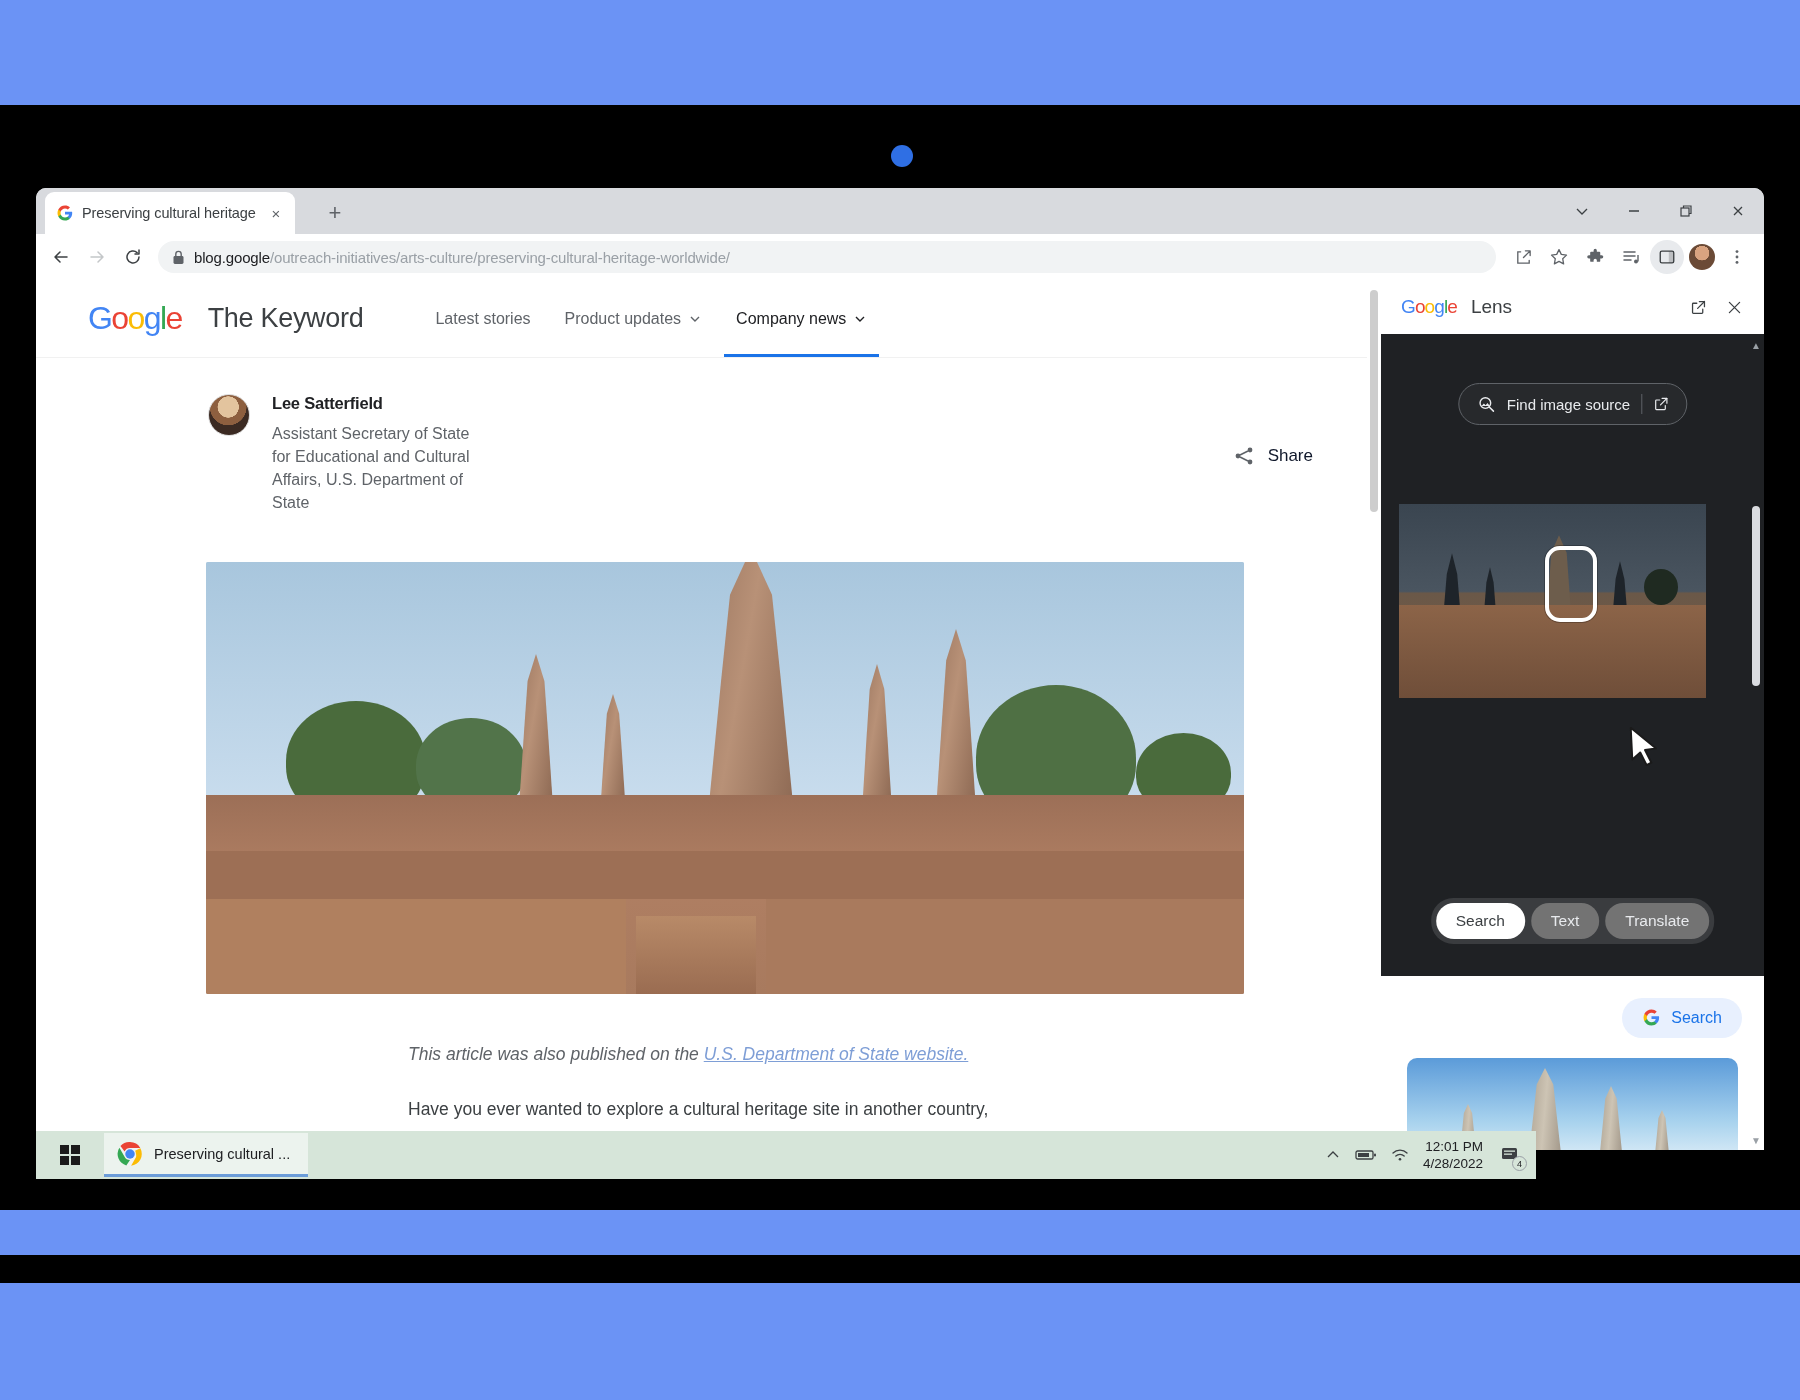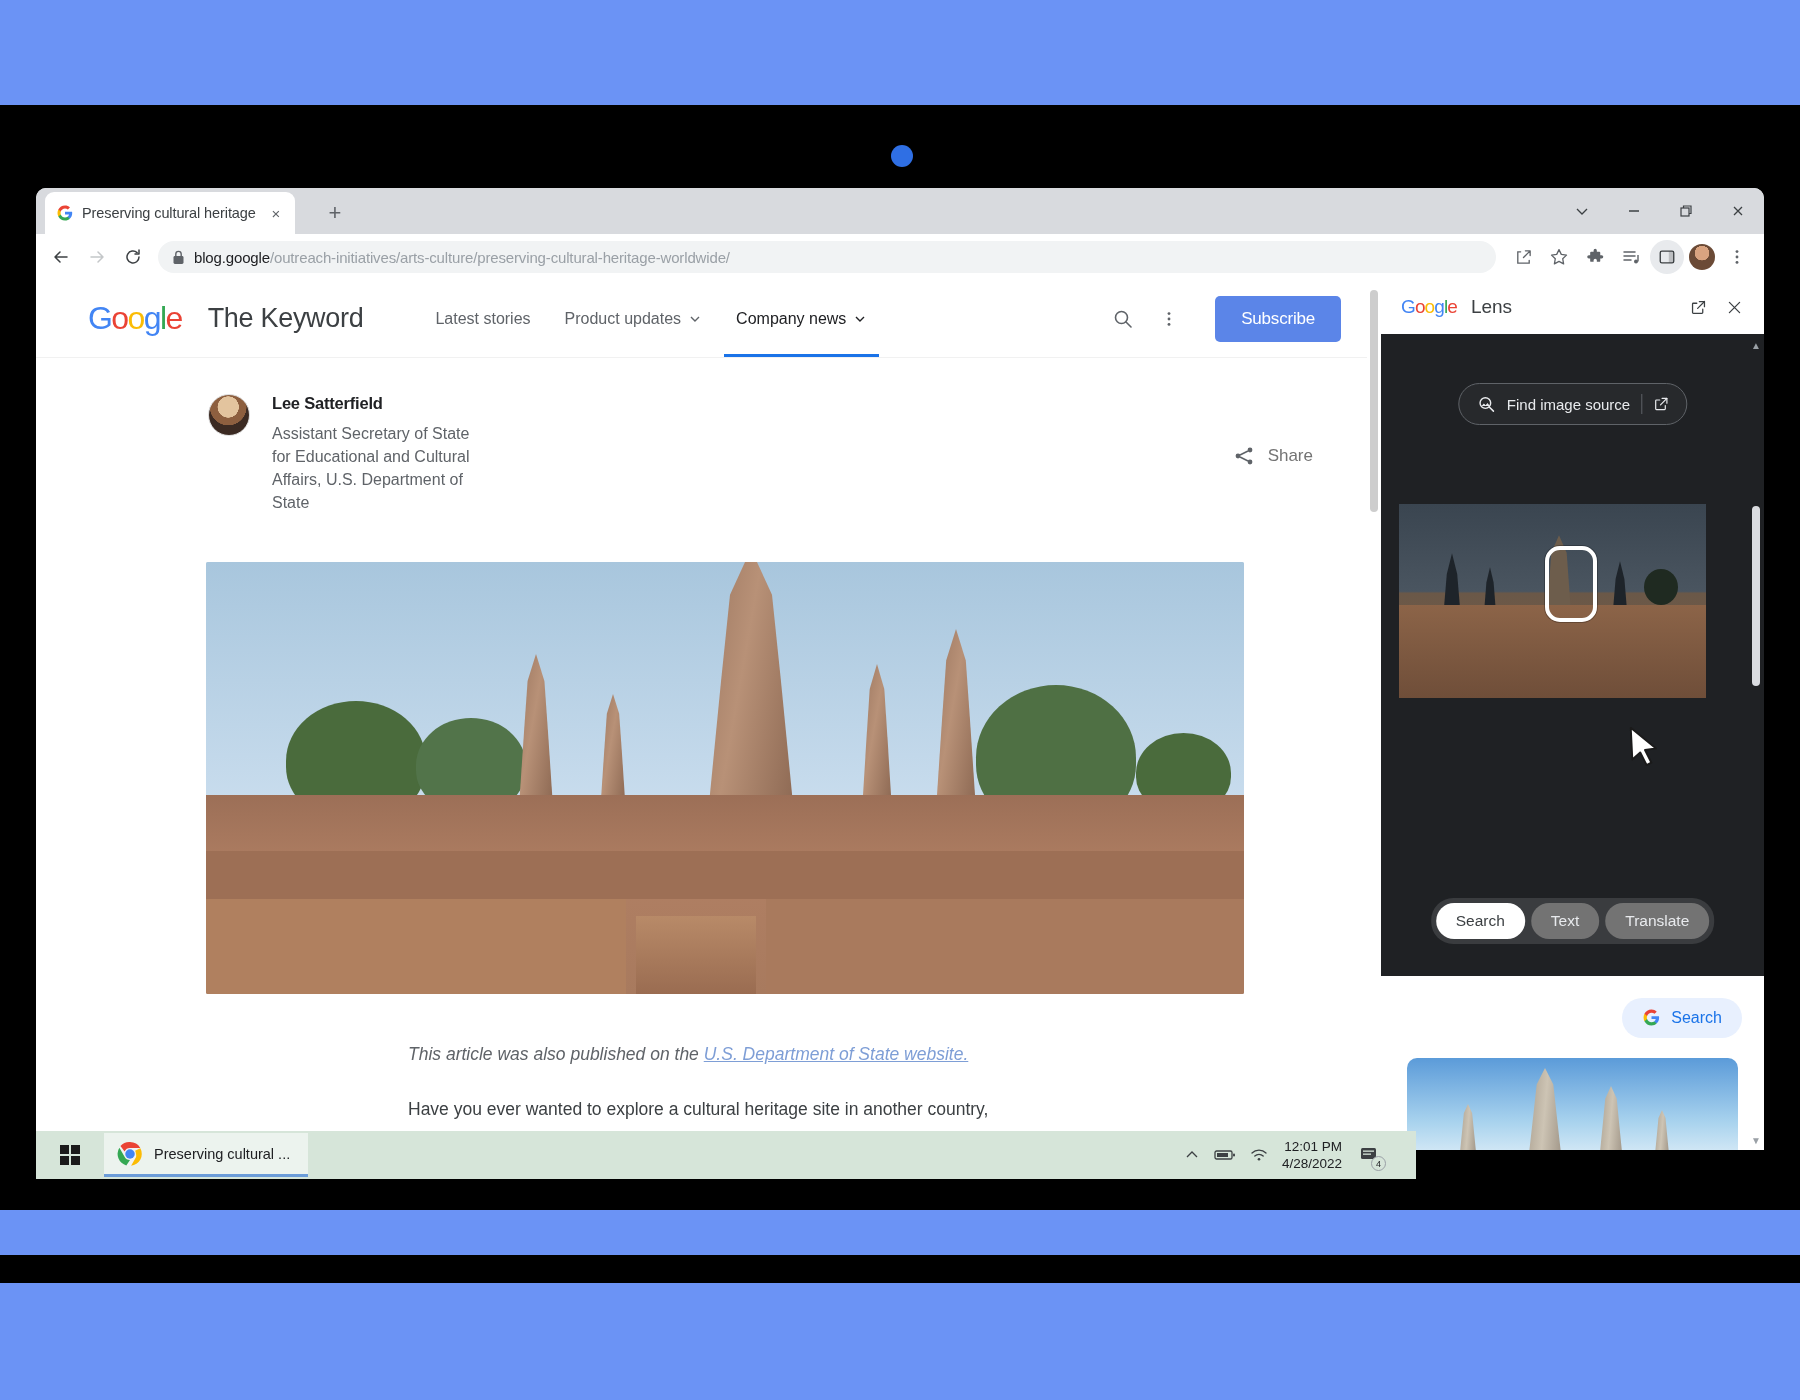--- a/index.html
+++ b/index.html
@@ -115,21 +115,21 @@
   
   #article { padding: 36px 8px 0 0; position: relative; }
   #byline-row { display: flex; padding: 0 60px 0 172px; }
   #avatar-author {
     width: 42px; height: 42px; border-radius: 50%; flex: 0 0 42px; margin-right: 22px;
     background: radial-gradient(circle at 48% 30%, #e3c49e 0 30%, #8d5f3f 31% 52%, #3b2a22 53% 100%);
     border: 1px solid #ddd;
   }
   #author-name { font-size: 16.5px; font-weight: 700; color: #202124; margin-bottom: 9px; letter-spacing:-.2px;}
   #author-role { font-size: 16px; line-height: 23px; color: #5f6368; width: 212px; }
-  #share-btn { margin-left: auto; display: flex; align-items: center; gap: 13px; color: #737373; font-size: 17px; padding-top:4px;}
+  #share-btn { margin-left: auto; display: flex; align-items: center; gap: 13px; color: #0f172a; font-size: 17px; padding-top:4px;}
 
   #hero-img {
     margin: 48px 0 0 170px; width: 1038px; height: 432px; border-radius: 2px; overflow: hidden;
     position: relative; background: #b9cfe0;
   }
   .sky { position: absolute; inset: 0; background: linear-gradient(#a8c6dd 0%, #c8dced 55%, #dfe8ee 100%); }
   .ground { position: absolute; left: 0; right: 0; bottom: 0; height: 46%; background: linear-gradient(#9c6f57, #b07f63 40%, #a87a5e); }
   .wall { position: absolute; background: #a9775c; }
   .tower {
     position: absolute; bottom: 44%; background: linear-gradient(100deg,#8e6a55,#b89177 45%,#7c5945);
@@ -209,22 +209,22 @@
   .mini-tower {
     position: absolute; bottom: 0; background: linear-gradient(95deg,#9a8f80,#cdc4b4 50%,#8e8376);
     clip-path: polygon(50% 0%, 66% 20%, 72% 55%, 80% 100%, 20% 100%, 28% 55%, 34% 20%);
   }
   #sp-scroll { position: absolute; right: 2px; top: 56px; width: 12px; bottom: 0; }
   #sp-scroll-thumb { position: absolute; left: 2px; top: 170px; width: 8px; height: 180px; background: #dadce0; border-radius: 4px; }
   .sp-arrow { position: absolute; left: 1px; color: #9aa0a6; font-size: 10px; }
 
   
   #taskbar {
-    position: absolute; left: 36px; top: 1131px; width: 1380px; height: 48px;
-    background: #d6e5d9; display: flex; align-items: center; padding: 0 26px 0 14px;
+    position: absolute; left: 36px; top: 1131px; width: 1500px; height: 48px;
+    background: #d6e5d9; display: flex; align-items: center; padding: 0 5px 0 14px;
   }
   #start-btn { width: 40px; height: 40px; display: flex; align-items: center; justify-content: center; }
   #tb-task {
     display: flex; align-items: center; gap: 11px; height: 44px; padding: 0 18px 0 13px;
     background: rgba(255,255,255,.55); border-bottom: 3px solid #6b9cd8; margin-left: 14px;
   }
   #tb-task-label { font-size: 14.5px; color: #202124; }
   #tray { margin-left: auto; display: flex; align-items: center; gap: 14px; padding-right: 6px; }
   .tray-ic { color: #3c4043; display: flex; align-items: center; }
   #clock { text-align: right; font-size: 13.5px; color: #202124; line-height: 17px; }
@@ -369,36 +369,20 @@
                 </svg>
             </div>
             <div class="kw-link active">
               <span>Company news</span>
               <svg width="14" height="14" viewBox="0 0 14 14">
                   <path d="M3 5l4 4 4-4" fill="none" stroke="#202124" stroke-width="1.4"></path>
                 </svg>
             </div>
           </div>
 
-          <div id="kw-right">
-            <div class="kw-ic">
-              <svg width="22" height="22" viewBox="0 0 22 22">
-                  <circle cx="9.5" cy="9.5" r="6" fill="none" stroke="#5f6368" stroke-width="1.6"></circle>
-                  <path d="M14 14l5 5" stroke="#5f6368" stroke-width="1.6" stroke-linecap="round"></path>
-                </svg>
-            </div>
-            <div class="kw-ic">
-              <svg width="18" height="18" viewBox="0 0 20 20">
-                  <circle cx="10" cy="4" r="1.6" fill="#5f6368"></circle>
-                  <circle cx="10" cy="10" r="1.6" fill="#5f6368"></circle>
-                  <circle cx="10" cy="16" r="1.6" fill="#5f6368"></circle>
-                </svg>
-            </div>
-            <button id="subscribe-btn">Subscribe</button>
-          </div>
         </div>
 
         <div id="article">
           <div id="byline-row">
             <div id="avatar-author"></div>
             <div>
               <div id="author-name">Lee Satterfield</div>
               <div id="author-role">Assistant Secretary of State for Educational and Cultural Affairs, U.S. Department of State</div>
             </div>
             <div id="share-btn">

